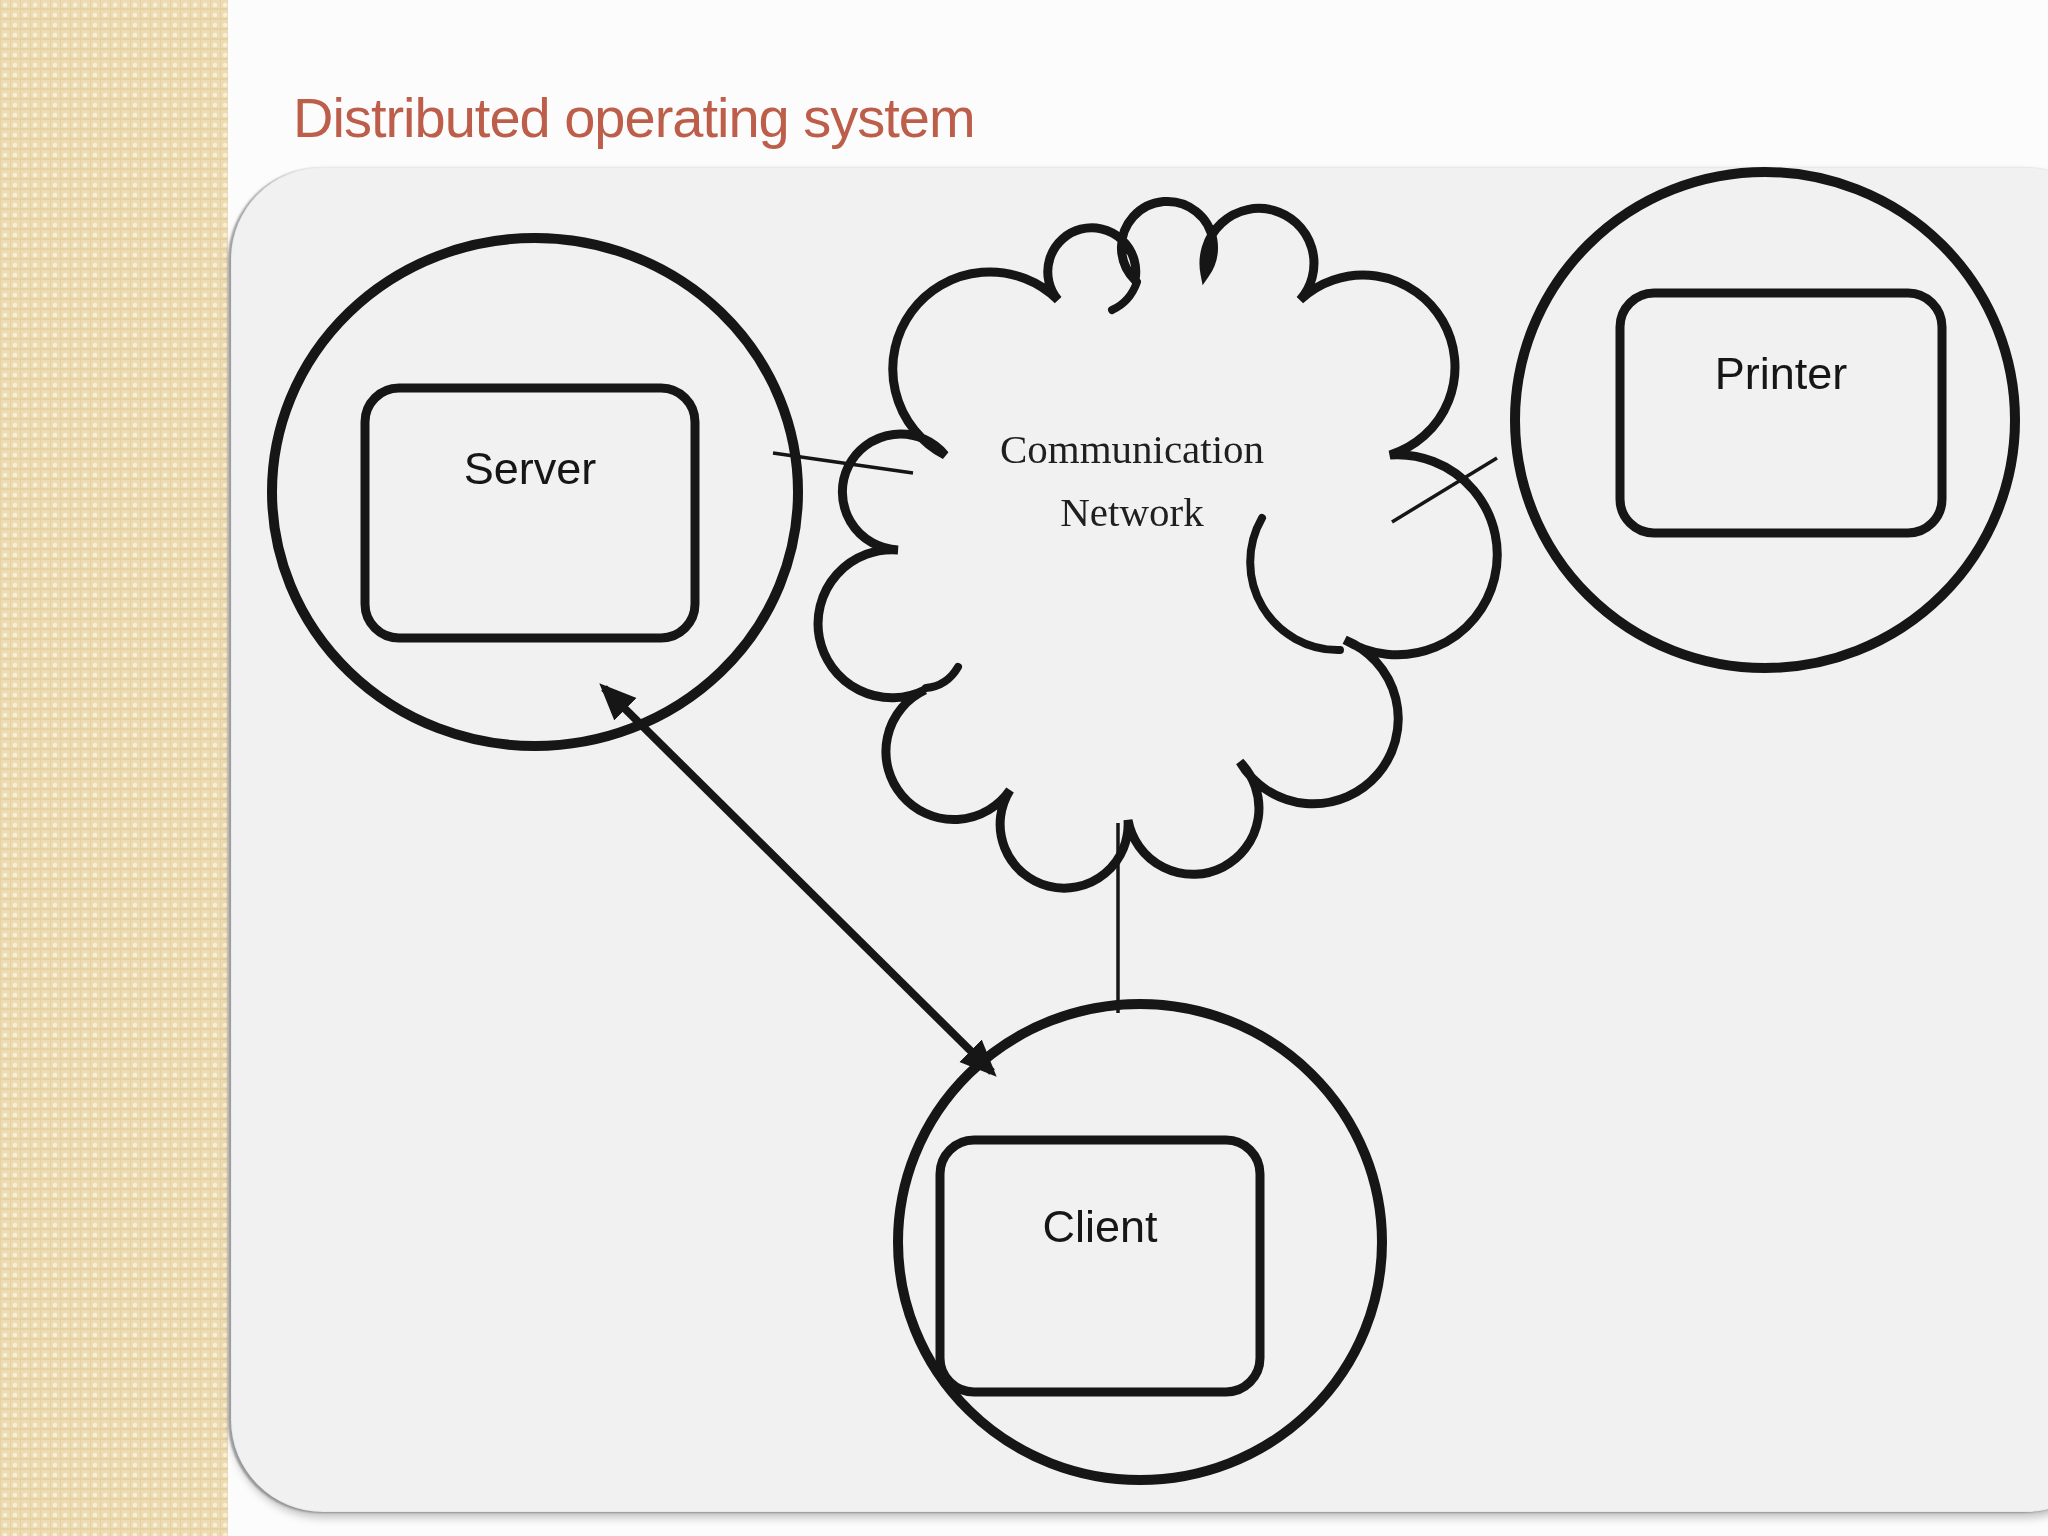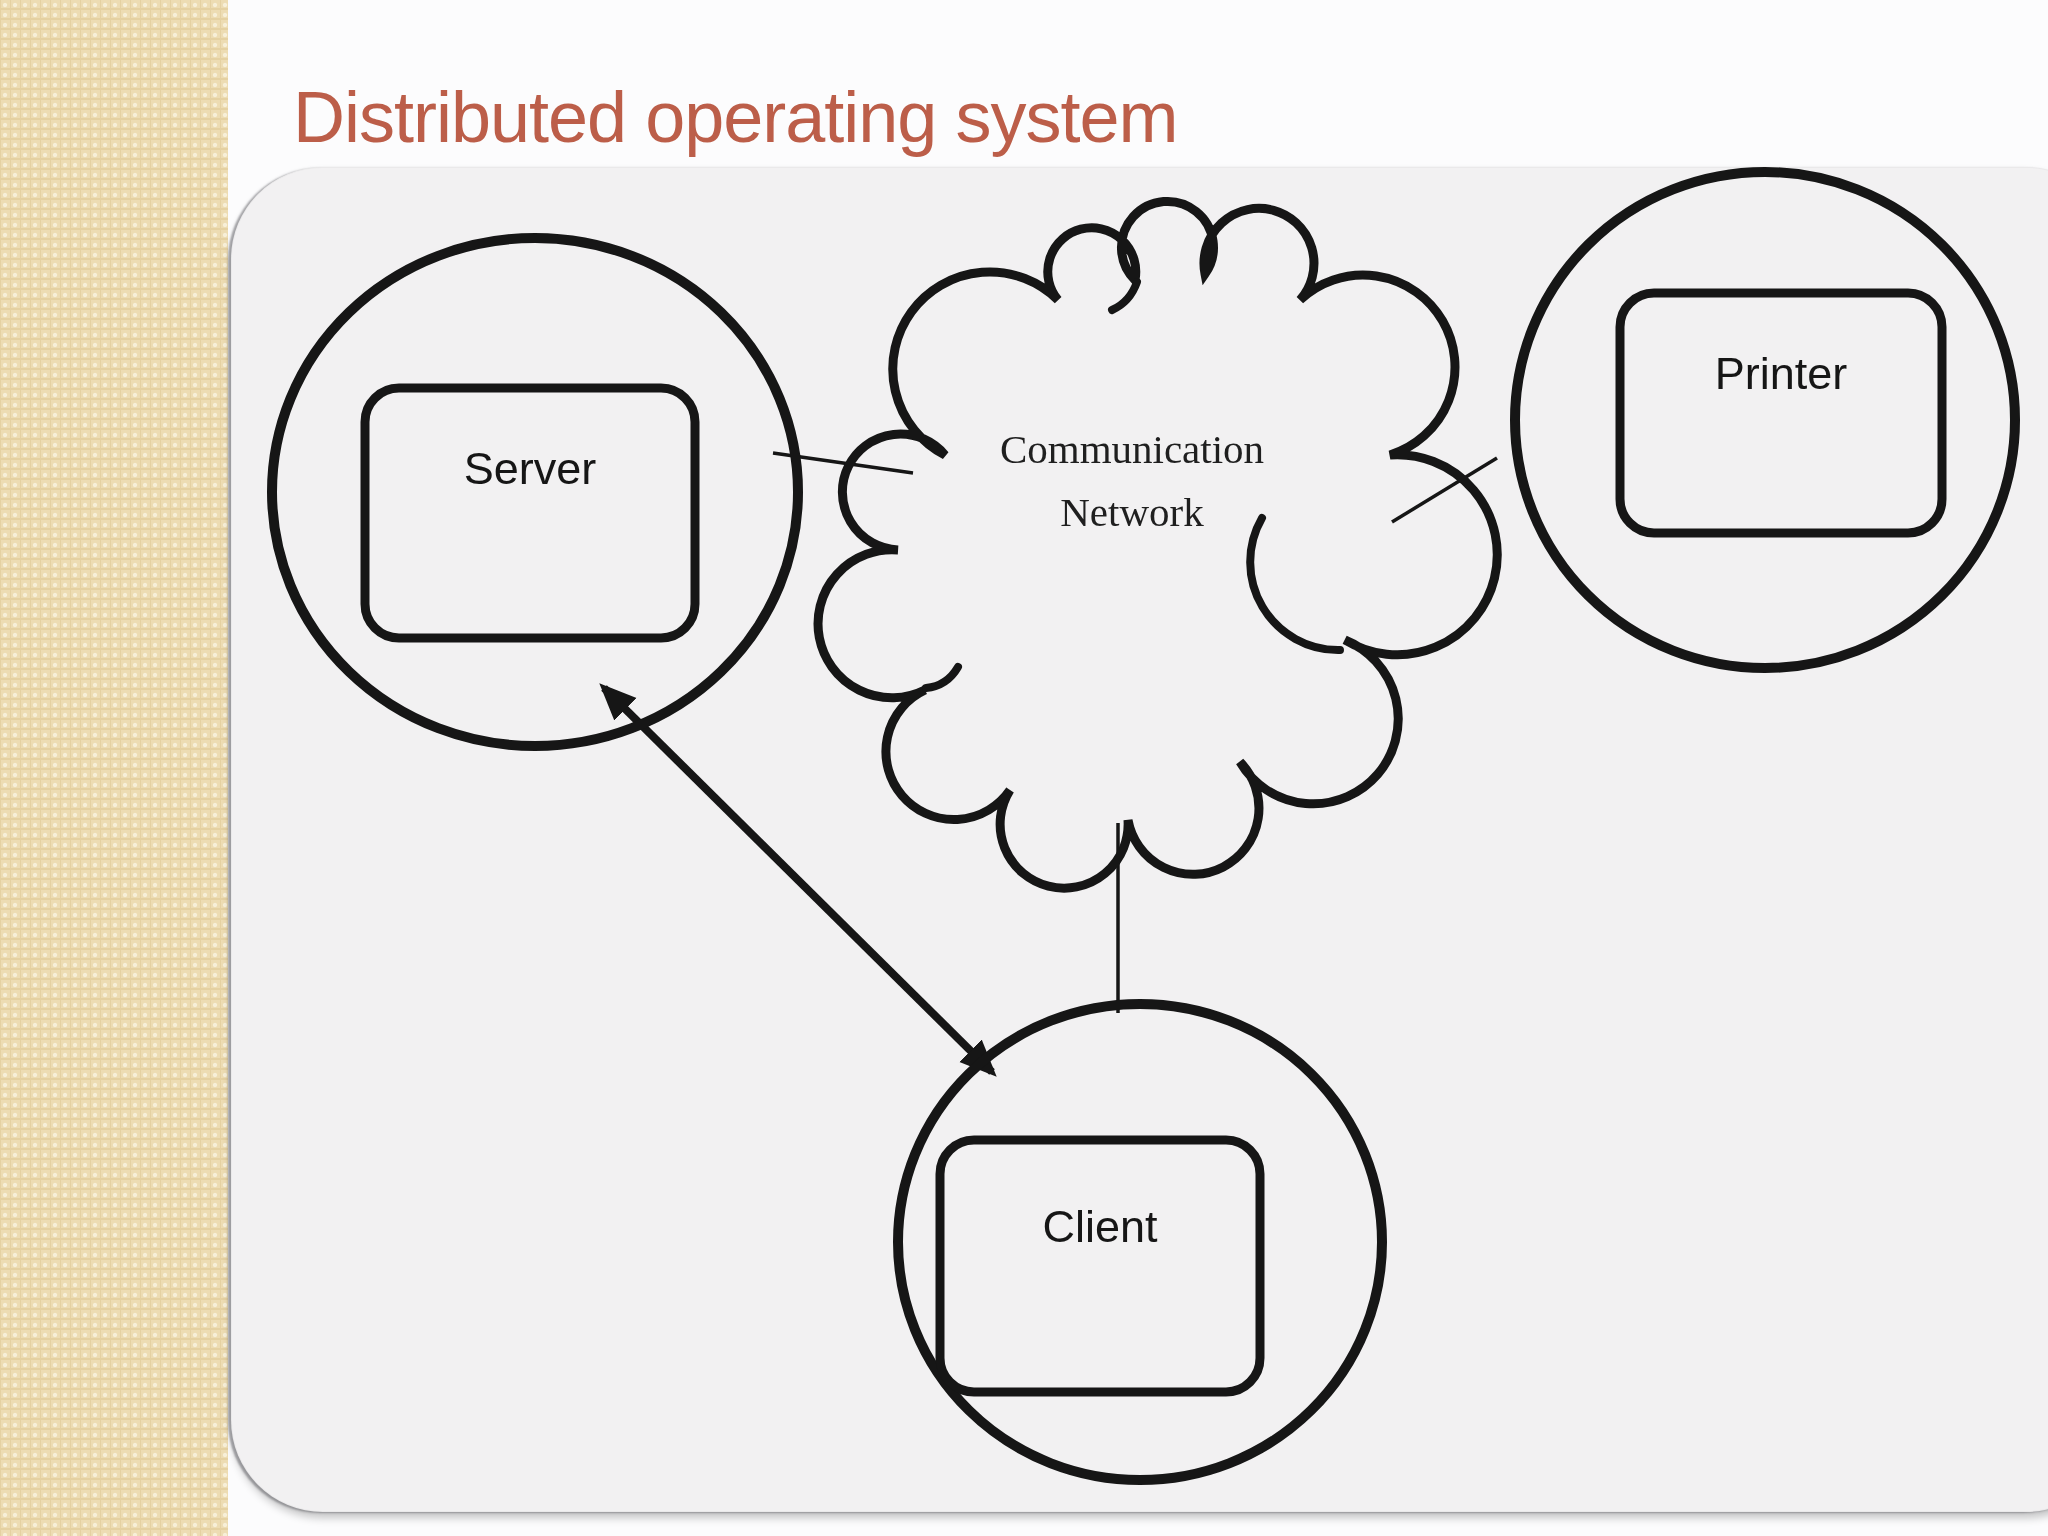--- a/index.html
+++ b/index.html
@@ -11,22 +11,22 @@
   .sidebar{
     position:absolute;left:0;top:0;width:228px;height:1536px;
     background-color:var(--sidebar-bg,#eddcb3);
     background-image:
       repeating-linear-gradient(0deg, #e5d1a2 0 1.5px, transparent 1.5px 10px),
       repeating-linear-gradient(90deg, #e5d1a2 0 1.5px, transparent 1.5px 10px),
       radial-gradient(circle at 5px 5px, #f7efd8 1.6px, transparent 2.6px);
     background-size:10px 10px;
   }
   .slide-title{
-    position:absolute;left:293px;top:80px;
-    font-size:72px;line-height:1.05;letter-spacing:-1px;
+    position:absolute;left:293px;top:89px;
+    font-size:56px;line-height:1.05;letter-spacing:-1px;
     color:var(--title-color,#bc5e49);
     white-space:nowrap;
   }
   .panel{
     position:absolute;left:231px;top:167px;right:-70px;bottom:24px;
     background:var(--panel-bg,#f2f1f2);
     border-radius:92px;
     box-shadow:-3px 1px 2px rgba(110,110,115,0.6), 0 6px 9px rgba(0,0,0,0.22), inset 0 0 0 1px rgba(0,0,0,0.03);
   }
   svg.diagram{position:absolute;left:0;top:0;width:2048px;height:1536px;}

